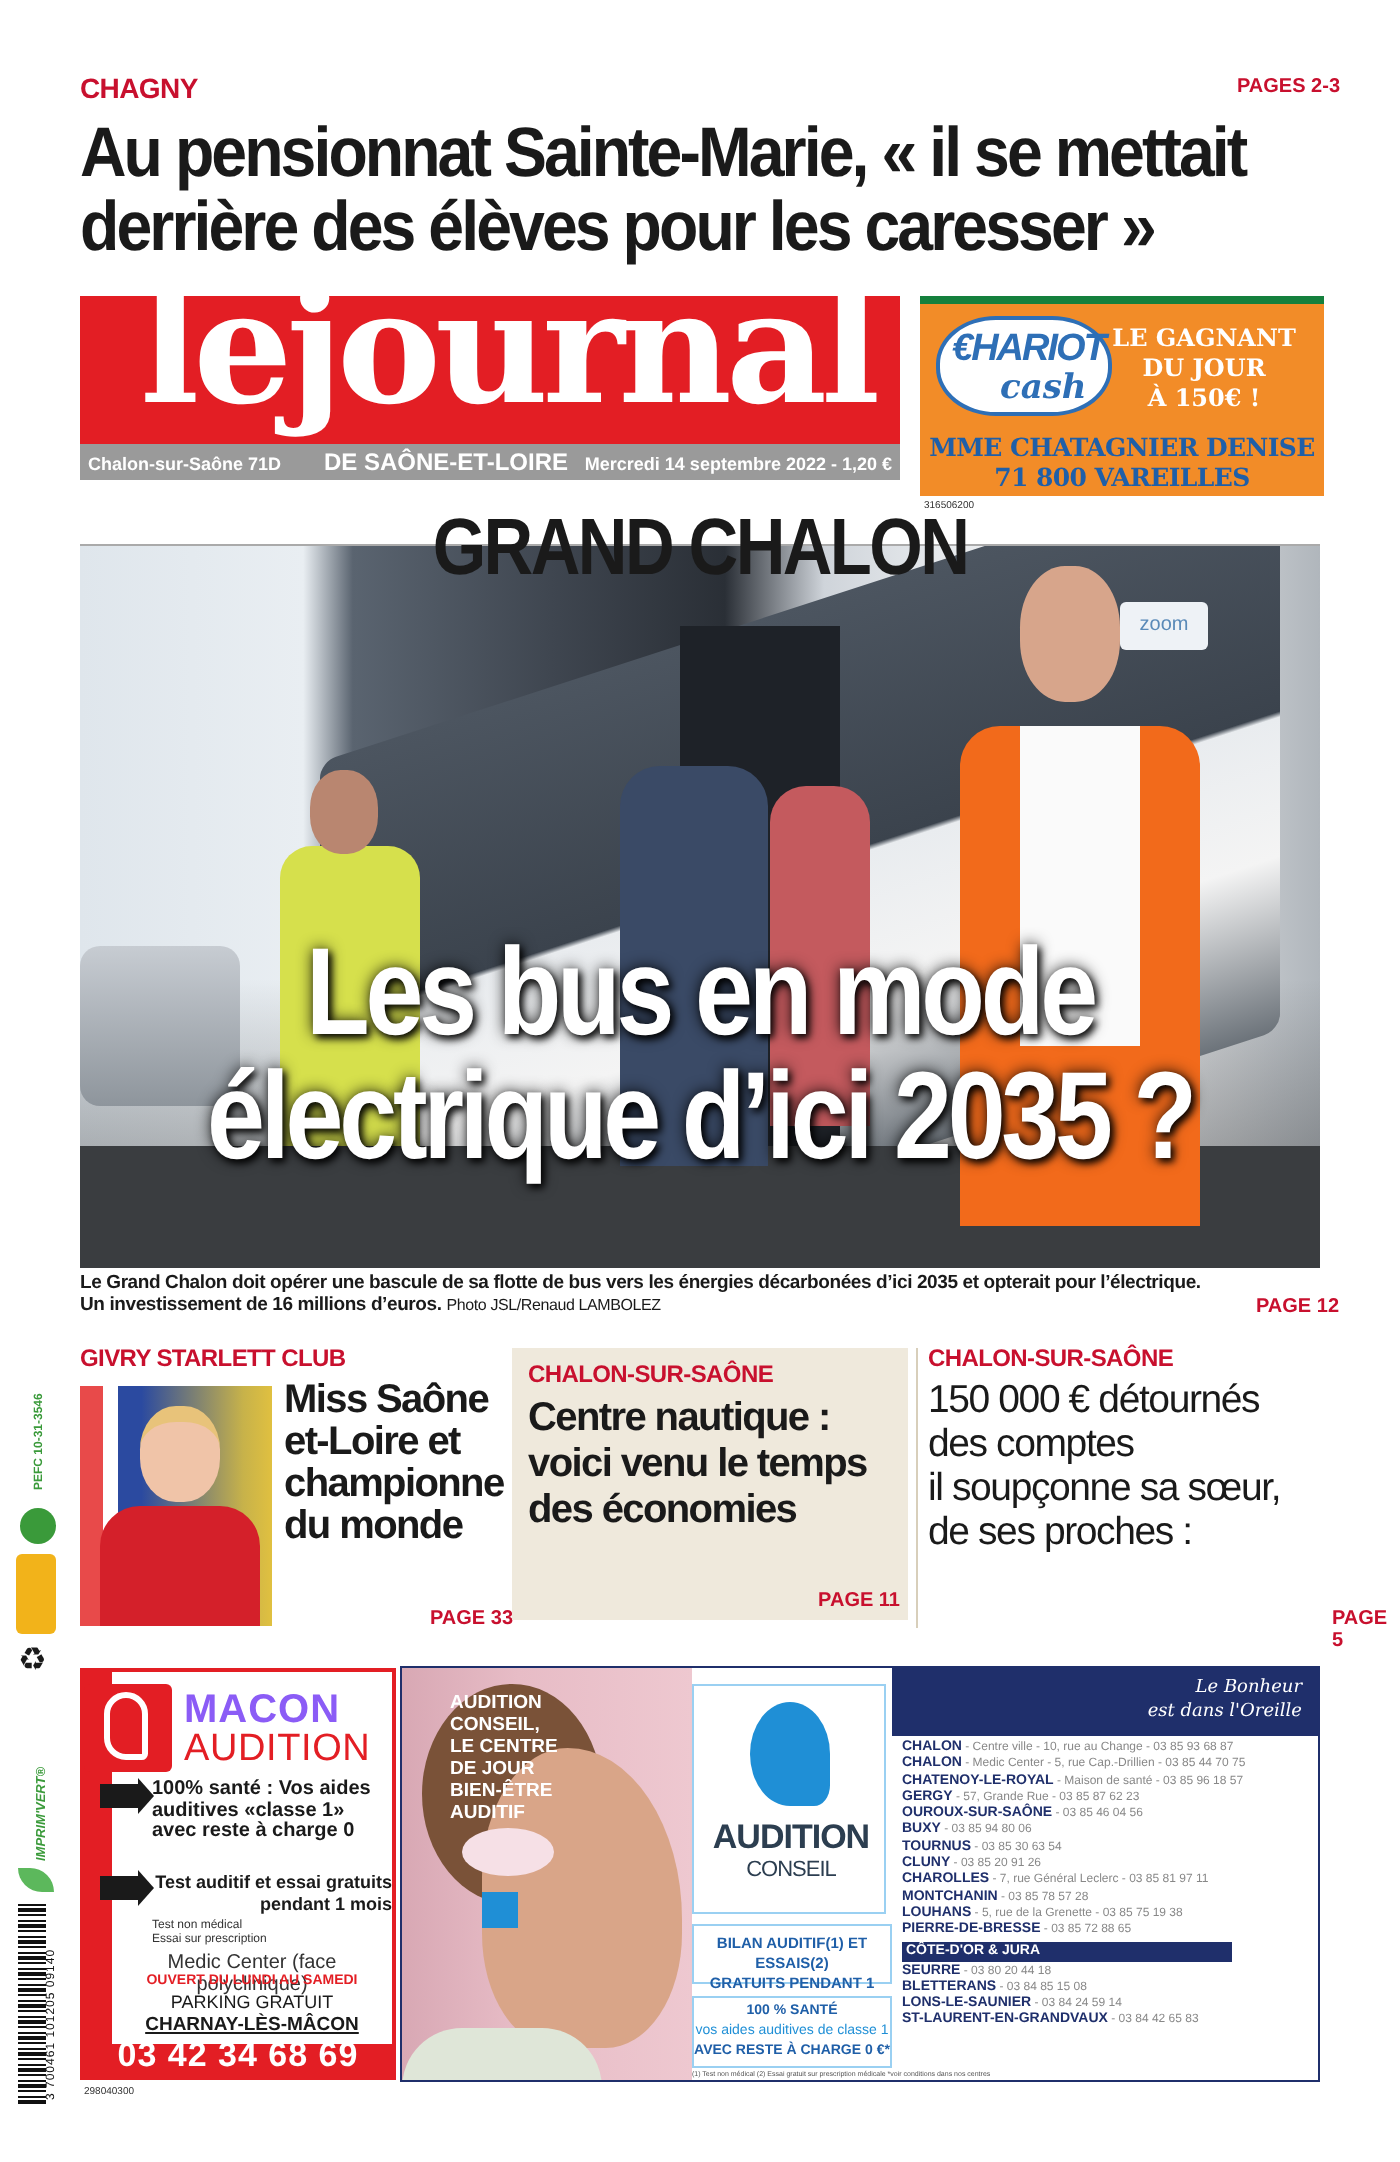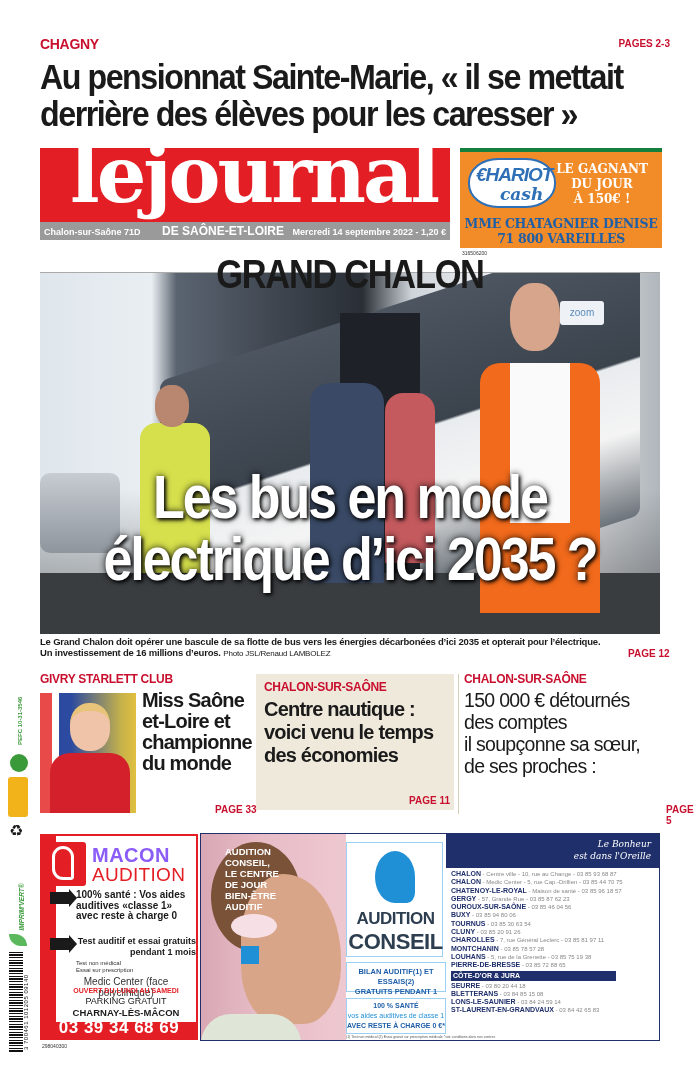--- a/index.html
+++ b/index.html
@@ -99,37 +99,37 @@
   #macon-title1 { position: absolute; left: 36px; top: 8px; font-size: 20px; font-weight: bold; color: #8b5cf6; letter-spacing: 0.5px; }
   #macon-title2 { position: absolute; left: 36px; top: 28px; font-size: 19px; color: #e31e24; letter-spacing: 0.3px; }
   .arrow { position: absolute; left: -6px; width: 20px; height: 12px; background: #1a1a1a; }
   .arrow:after { content: ""; position: absolute; right: -7px; top: -3px; border-left: 8px solid #1a1a1a; border-top: 9px solid transparent; border-bottom: 9px solid transparent; }
   #macon-b1 { position: absolute; left: 20px; top: 54px; width: 120px; font-size: 10px; line-height: 10.5px; font-weight: bold; color: #1a1a1a; }
   #macon-b2 { position: absolute; left: 20px; top: 100px; width: 120px; font-size: 9px; line-height: 10.5px; font-weight: bold; color: #1a1a1a; text-align: right; }
   #macon-small { position: absolute; left: 20px; top: 124px; font-size: 6px; line-height: 7px; color: #333; }
   #macon-medic { position: absolute; left: 0; width: 140px; top: 140px; text-align: center; font-size: 10px; color: #333; }
   #macon-open { position: absolute; left: 0; width: 140px; top: 151px; text-align: center; font-size: 7px; color: #e31e24; font-weight: bold; }
   #macon-parking { position: absolute; left: 0; width: 140px; top: 160px; text-align: center; font-size: 9px; color: #1a1a1a; }
-  #macon-city { position: absolute; left: 0; width: 140px; top: 171px; text-align: center; font-size: 9.5px; font-weight: bold; color: #1a1a1a; }
+  #macon-city { position: absolute; left: 0; width: 140px; top: 171px; text-align: center; font-size: 9.5px; font-weight: bold; color: #1a1a1a; text-decoration: underline; }
   #macon-phone { position: absolute; left: 0; width: 158px; bottom: 2px; text-align: center; font-size: 17px; font-weight: bold; color: #fff; letter-spacing: 0.5px; }
   #ad-code-2 { left: 42px; top: 1043px; font-size: 5px; color: #333; }
 
   
   #ac-ad { left: 200px; top: 833px; width: 460px; height: 208px; border: 1px solid #1f2f6b; overflow: hidden; }
   #ac-photo { position: absolute; left: 0; top: 0; width: 145px; height: 208px; background: linear-gradient(90deg, #d8a8b4 0%, #e7bcc6 40%, #eec8d0 100%); }
   #ac-face { position: absolute; left: 40px; top: 40px; width: 100px; height: 150px; background: #d9a588; border-radius: 45% 60% 40% 40%; }
   #ac-hair { position: absolute; left: 10px; top: 8px; width: 90px; height: 110px; background: #7a5238; border-radius: 50%; }
   #ac-flower { position: absolute; left: 30px; top: 80px; width: 46px; height: 24px; background: #f6e0e6; border-radius: 50%; }
   #ac-blue-sq { position: absolute; left: 40px; top: 112px; width: 18px; height: 18px; background: #1f8fd6; }
   #ac-shoulder { position: absolute; left: 0; top: 180px; width: 100px; height: 30px; background: #dfe6d8; border-radius: 30px 30px 0 0; }
   #ac-photo-text { position: absolute; left: 24px; top: 12px; font-size: 9.5px; line-height: 11px; font-weight: bold; color: #fff; }
   #ac-logo-panel { position: absolute; left: 145px; top: 8px; width: 97px; height: 115px; background: #fff; border: 1px solid #9ad0f2; }
   #ac-head-icon { position: absolute; left: 28px; top: 8px; width: 40px; height: 52px; background: #1f8fd6; border-radius: 50% 50% 20% 50%; }
   #ac-logo-word1 { position: absolute; left: 0; width: 97px; top: 66px; text-align: center; font-size: 17px; font-weight: bold; color: #2c3e50; letter-spacing: -0.5px; }
-  #ac-logo-word2 { position: absolute; left: 0; width: 97px; top: 86px; text-align: center; font-size: 22px; font-weight: bold; color: #2c3e50; letter-spacing: -0.5px; }
+  #ac-logo-word2 { position: absolute; left: 0; width: 97px; top: 86px; text-align: center; font-size: 11px; font-weight: normal; color: #2c3e50; letter-spacing: -0.5px; }
   #ac-bilan { position: absolute; left: 145px; top: 128px; width: 100px; height: 30px; background: #fff; border: 1px solid #9ad0f2; text-align: center; font-size: 7.5px; line-height: 10px; font-weight: bold; color: #1f5fa8; padding-top: 4px; }
   #ac-sante { position: absolute; left: 145px; top: 164px; width: 100px; height: 36px; background: #fff; border: 1px solid #9ad0f2; text-align: center; font-size: 7px; line-height: 10px; color: #1f8fd6; padding-top: 2px; }
   #ac-sante b { color: #1f5fa8; }
   #ac-footnote { position: absolute; left: 145px; top: 201px; font-size: 3.5px; color: #555; white-space: nowrap; }
   #ac-list-header { position: absolute; left: 245px; top: 0; width: 215px; height: 34px; background: #1f2f6b; }
   #ac-slogan { position: absolute; right: 10px; top: 4px; font-family: "DejaVu Serif", serif; font-style: italic; color: #fff; font-size: 9px; line-height: 12px; text-align: right; }
   #ac-list { position: absolute; left: 250px; top: 36px; width: 210px; }
   .ac-row { font-size: 6px; line-height: 8.3px; color: #888; white-space: nowrap; }
   .ac-row b { color: #1f2f6b; font-size: 7px; }
   #ac-region { width: 165px; background: #1f2f6b; color: #fff; font-weight: bold; font-size: 7px; line-height: 10px; padding-left: 2px; margin: 1px 0; }
@@ -245,21 +245,21 @@
     <div id="macon-b2">Test auditif et essai gratuits pendant 1 mois</div>
     <div id="macon-small">
       <div>Test non médical</div>
       <div>Essai sur prescription</div>
     </div>
     <div id="macon-medic">Medic Center (face polyclinique)</div>
     <div id="macon-open">OUVERT DU LUNDI AU SAMEDI</div>
     <div id="macon-parking">PARKING GRATUIT</div>
     <div id="macon-city">CHARNAY-LÈS-MÂCON</div>
   </div>
-  <div id="macon-phone">03 39 34 68 69</div>
+  <div id="macon-phone">03 42 34 68 69</div>
 </div>
 <div class="abs" id="ad-code-2">298040300</div>
 
 <div class="abs" id="ac-ad">
   <div id="ac-photo">
     <div id="ac-hair"></div>
     <div id="ac-face"></div>
     <div id="ac-flower"></div>
     <div id="ac-blue-sq"></div>
     <div id="ac-shoulder"></div>

